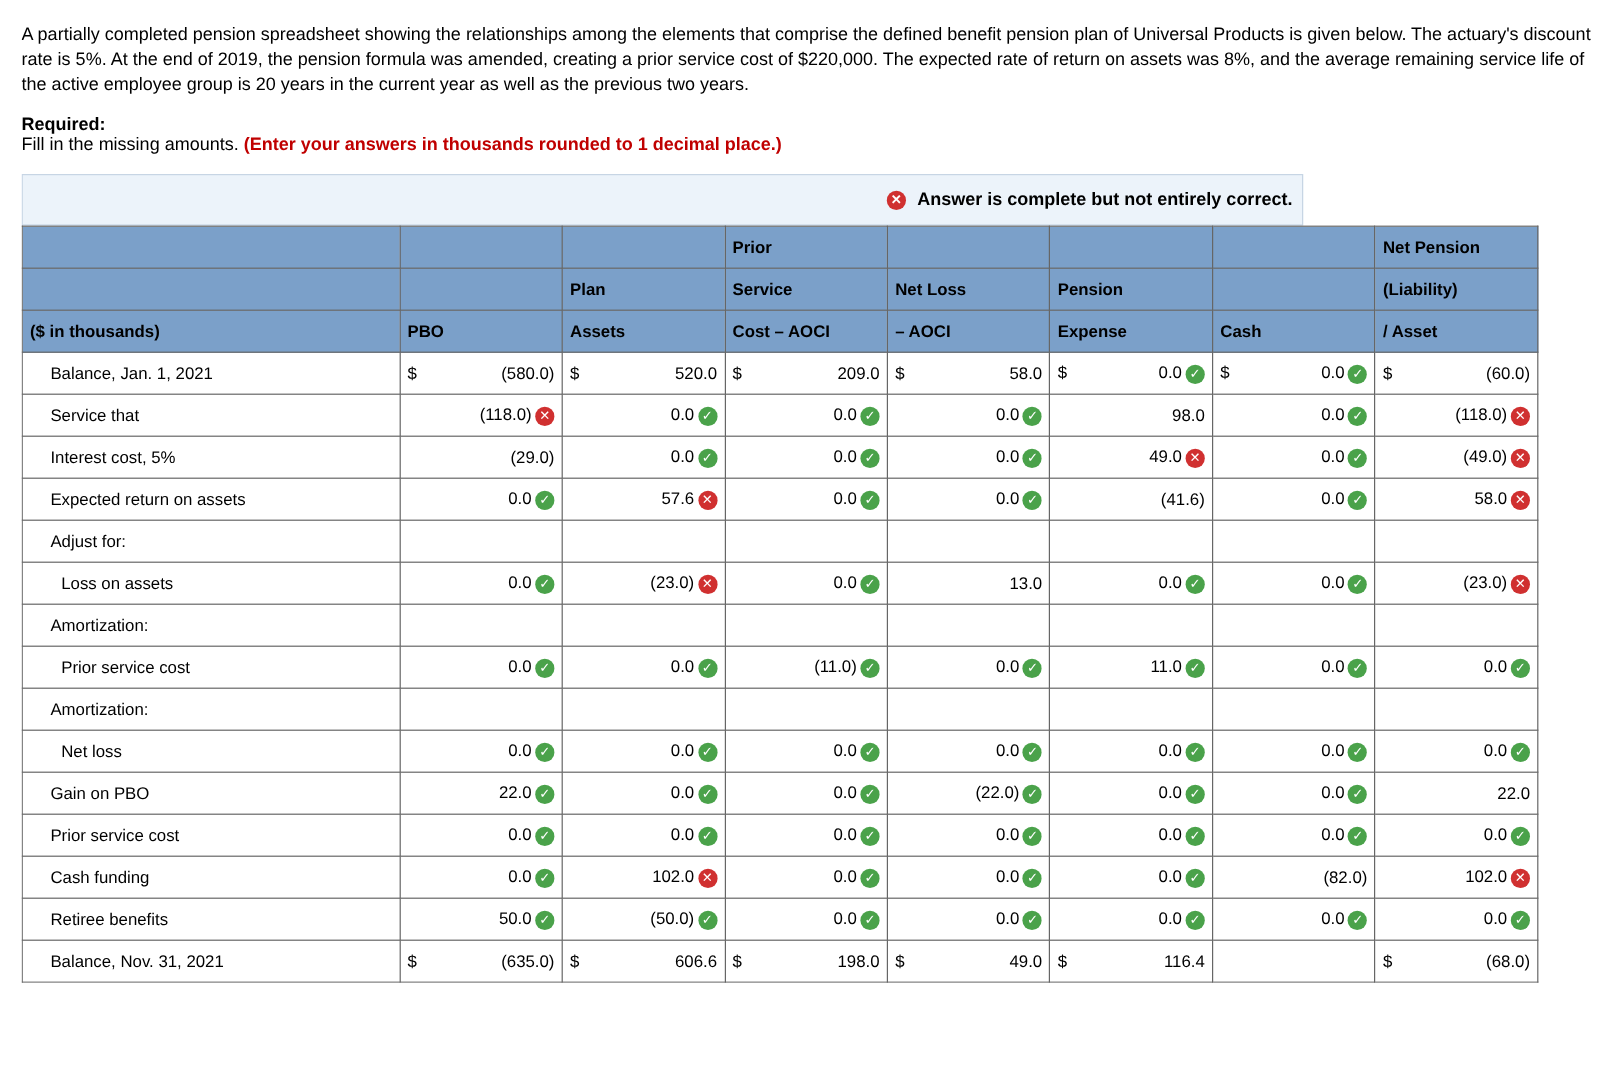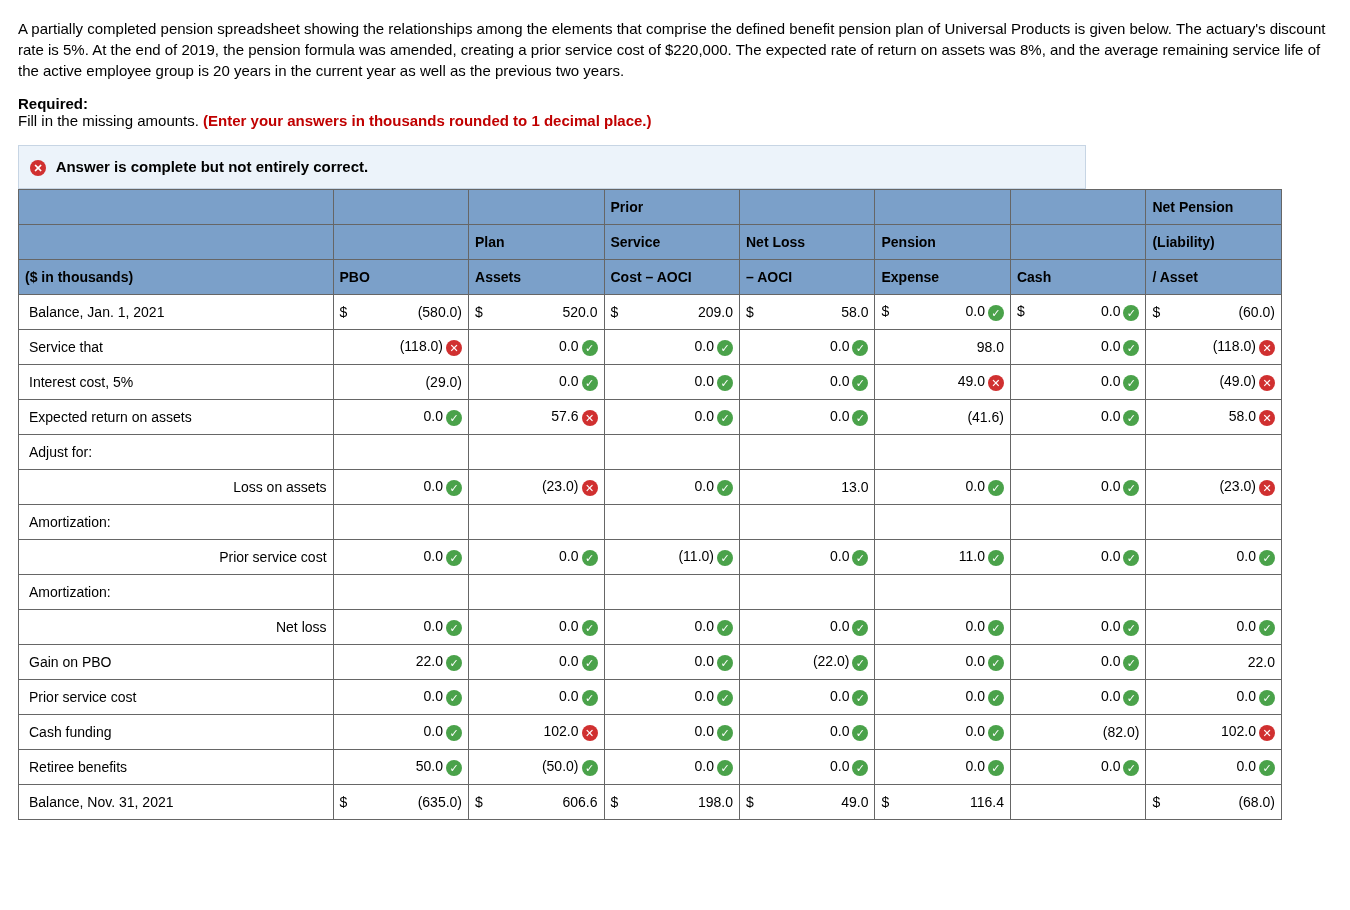--- a/index.html
+++ b/index.html
@@ -9,21 +9,21 @@
     margin: 18px;
     background: #fff;
   }
   .intro { line-height: 1.4; margin-bottom: 14px; }
   .req-label { font-weight: bold; }
   .req-hint { color: #c00000; font-weight: bold; }
   .banner {
     background: #ecf3fa;
     border: 1px solid #c7d5e4;
     padding: 12px 8px;
-    text-align: left;
+    text-align: right;
     font-weight: bold;
     margin-top: 16px;
     margin-bottom: 0;
     width: 1050px;
   }
   .banner .xicon { display: inline-flex; vertical-align: middle; margin-right:6px;}
   .ans-grid {
     border-collapse: collapse;
     width: 1264px;
   }
@@ -31,22 +31,22 @@
     border: 1px solid #666;
     padding: 4px 6px;
     font-size: 14px;
     height: 26px;
   }
   .ans-grid thead th {
     background: #7ba0c9;
     font-weight: bold;
     text-align: left;
   }
-  .ans-grid tbody td.label { text-align: left; padding-left: 10px; }
-  .ans-grid tbody td.label.indent { padding-left: 22px; text-align: right; }
+  .ans-grid tbody td.label { text-align: left; padding-left: 23px; }
+  .ans-grid tbody td.label.indent { padding-left: 32px; }
   .num-cell { text-align: right; white-space: nowrap; }
   .sym { float: left; }
   .badge {
     display: inline-flex;
     align-items: center;
     justify-content: center;
     width: 16px; height: 16px;
     border-radius: 50%;
     color: #fff;
     font-size: 11px;

